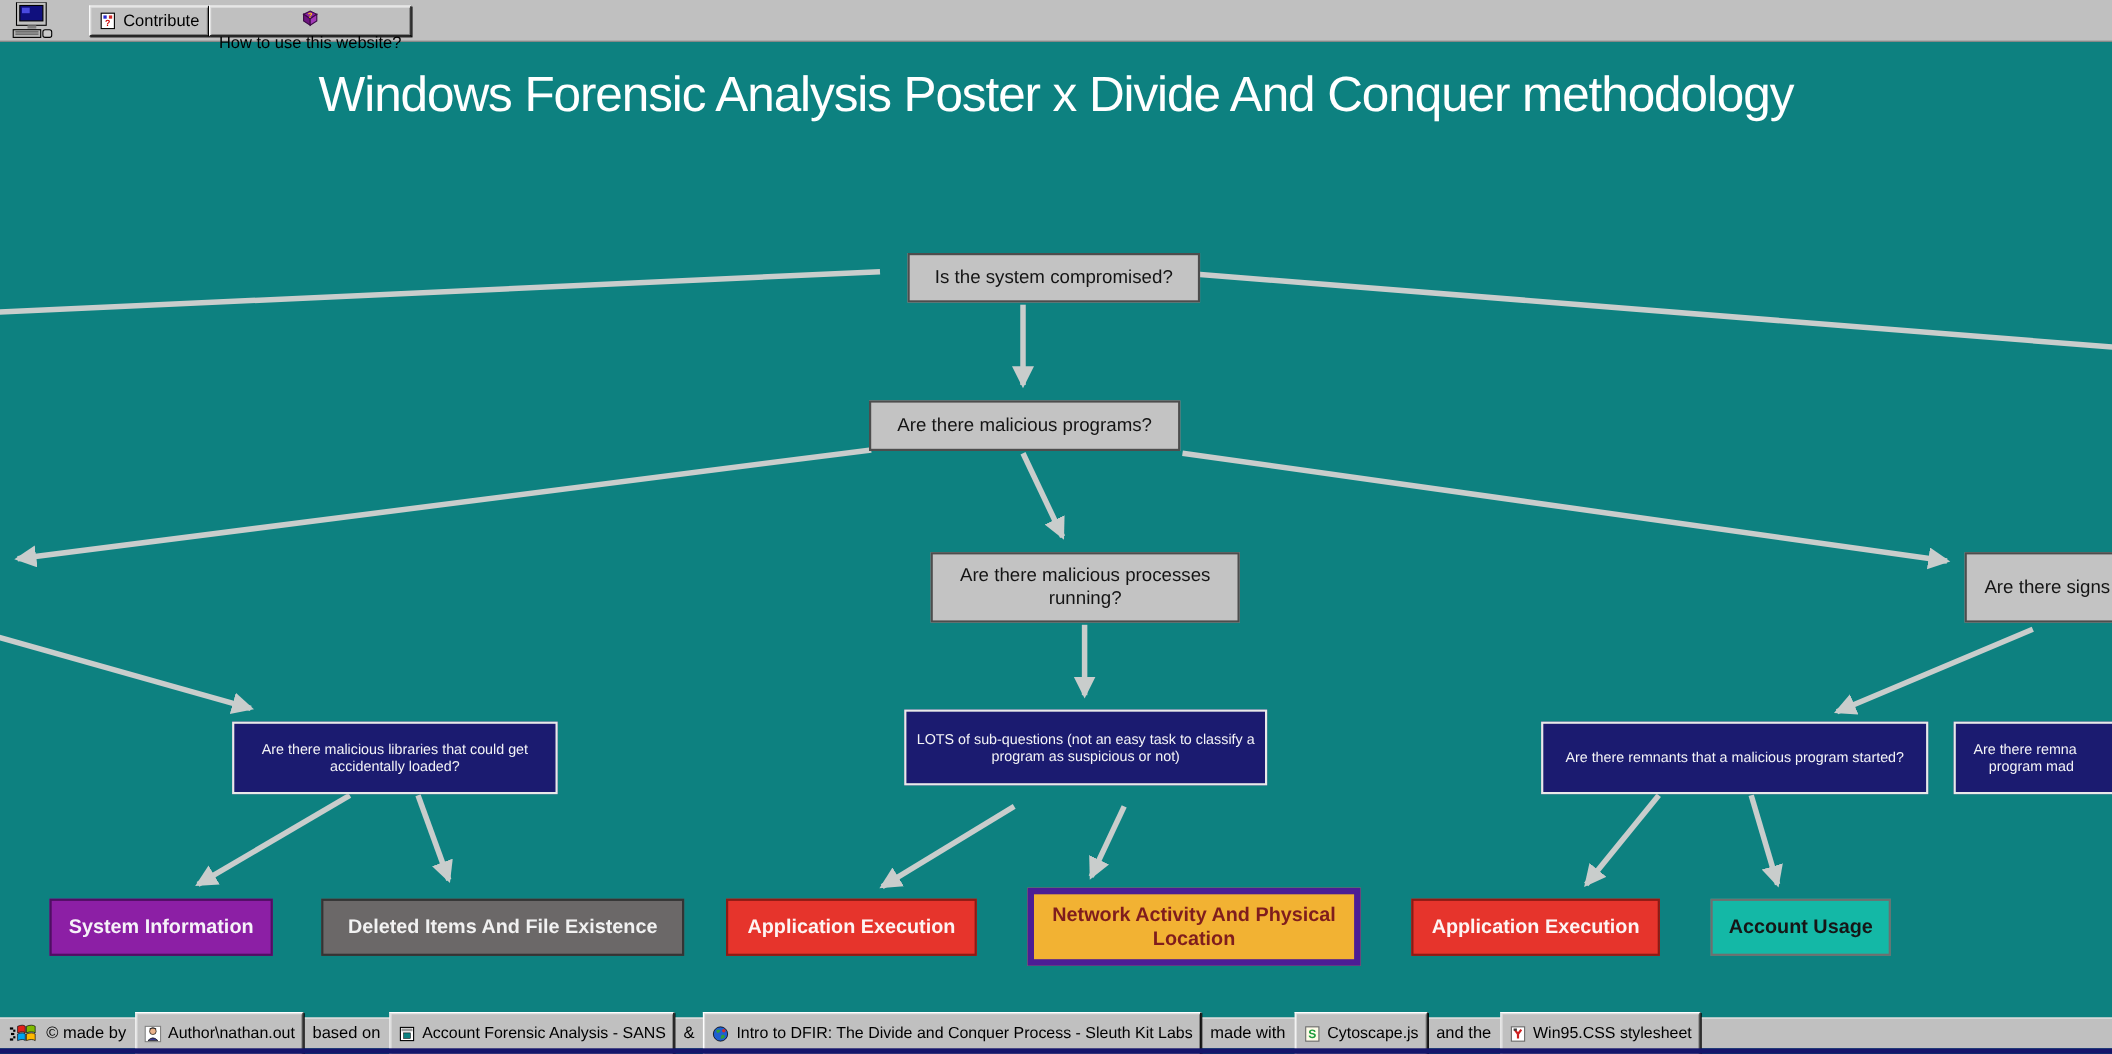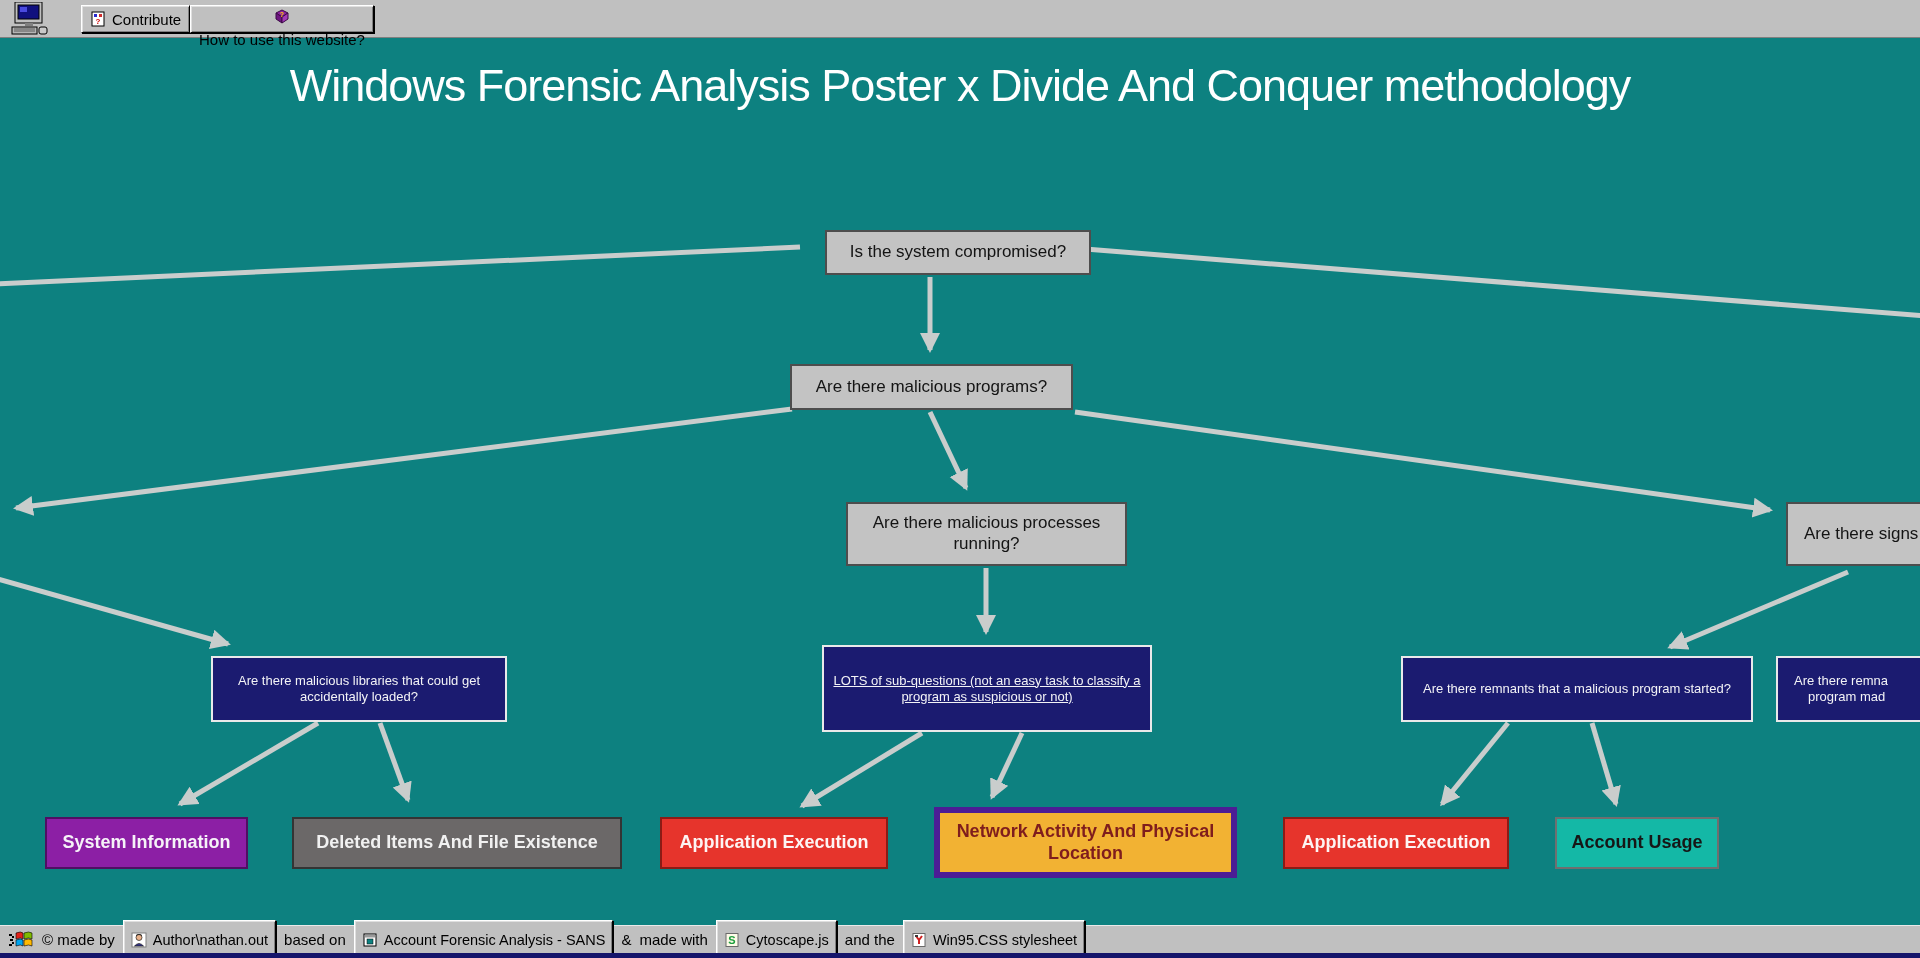--- a/index.html
+++ b/index.html
@@ -119,21 +119,21 @@
 <div class="node q" style="left:797px;top:230px;width:266px;height:45px;margin-left:28px;">Is the system compromised?</div>
 
 <div class="node q" style="left:790px;top:364px;width:283px;height:46px;">Are there malicious programs?</div>
 
 <div class="node q" style="left:846px;top:502px;width:281px;height:64px;">Are there malicious processes running?</div>
 
 <div class="node q clipped" style="left:1786px;top:502px;width:240px;height:64px;padding-left:16px;">Are there signs</div>
 
 <div class="node b" style="left:211px;top:656px;width:296px;height:66px;">Are there malicious libraries that could get accidentally loaded?</div>
 
-<div class="node b" style="left:822px;top:645px;width:330px;height:87px;text-decoration:underline;">LOTS of sub-questions (not an easy task to classify a program as suspicious or not)</div>
+<div class="node b" style="left:822px;top:645px;width:330px;height:69px;">LOTS of sub-questions (not an easy task to classify a program as suspicious or not)</div>
 
 <div class="node b" style="left:1401px;top:656px;width:352px;height:66px;">Are there remnants that a malicious program started?</div>
 
 <div class="node b clipped" style="left:1776px;top:656px;width:240px;height:66px;padding-left:16px;flex-direction:column;align-items:flex-start;justify-content:center;">
   <div>Are there remna</div>
   <div style="padding-left:14px;">program mad</div>
 </div>
 
 <div class="node c" style="left:45px;top:817px;width:203px;height:52px;background:#8c1fa5;border:2px solid #4f0f63;color:#f6f2f8;">System Information</div>
 
@@ -183,20 +183,31 @@
         <rect x="2" y="2" width="12" height="12" fill="#fff" stroke="#000"></rect>
         <rect x="3" y="3" width="10" height="2.5" fill="#9a9a9a"></rect>
         <rect x="5" y="7" width="6" height="5" fill="#0d8180" stroke="#000" stroke-width="0.5"></rect>
       </svg>
     </span>
     <span>Account Forensic Analysis - SANS</span>
   </button>
 
   <span>&amp;</span>
 
+  <button class="win95-btn">
+    <span class="mini-icon">
+      <svg width="16" height="16" viewBox="0 0 16 16">
+        <circle cx="8" cy="8" r="6.5" fill="#1f5fd0" stroke="#000" stroke-width="0.7"></circle>
+        <path d="M4 5 Q6 3 8 5 Q7 7 5 7 Z" fill="#2fa036"></path>
+        <path d="M9 9 Q12 8 12 11 Q10 13 8 12 Z" fill="#2fa036"></path>
+        <circle cx="11" cy="5" r="1.6" fill="#d42a2a"></circle>
+      </svg>
+    </span>
+    <span>Intro to DFIR: The Divide and Conquer Process - Sleuth Kit Labs</span>
+  </button>
 
   <span>made with</span>
 
   <button class="win95-btn">
     <span class="mini-icon">
       <svg width="16" height="16" viewBox="0 0 16 16">
         <rect x="2" y="1.5" width="12" height="13" fill="#fdfbe8" stroke="#6a6a6a"></rect>
         <text x="8" y="12" font-size="11" font-weight="bold" fill="#1e9e3e" text-anchor="middle">S</text>
       </svg>
     </span>

